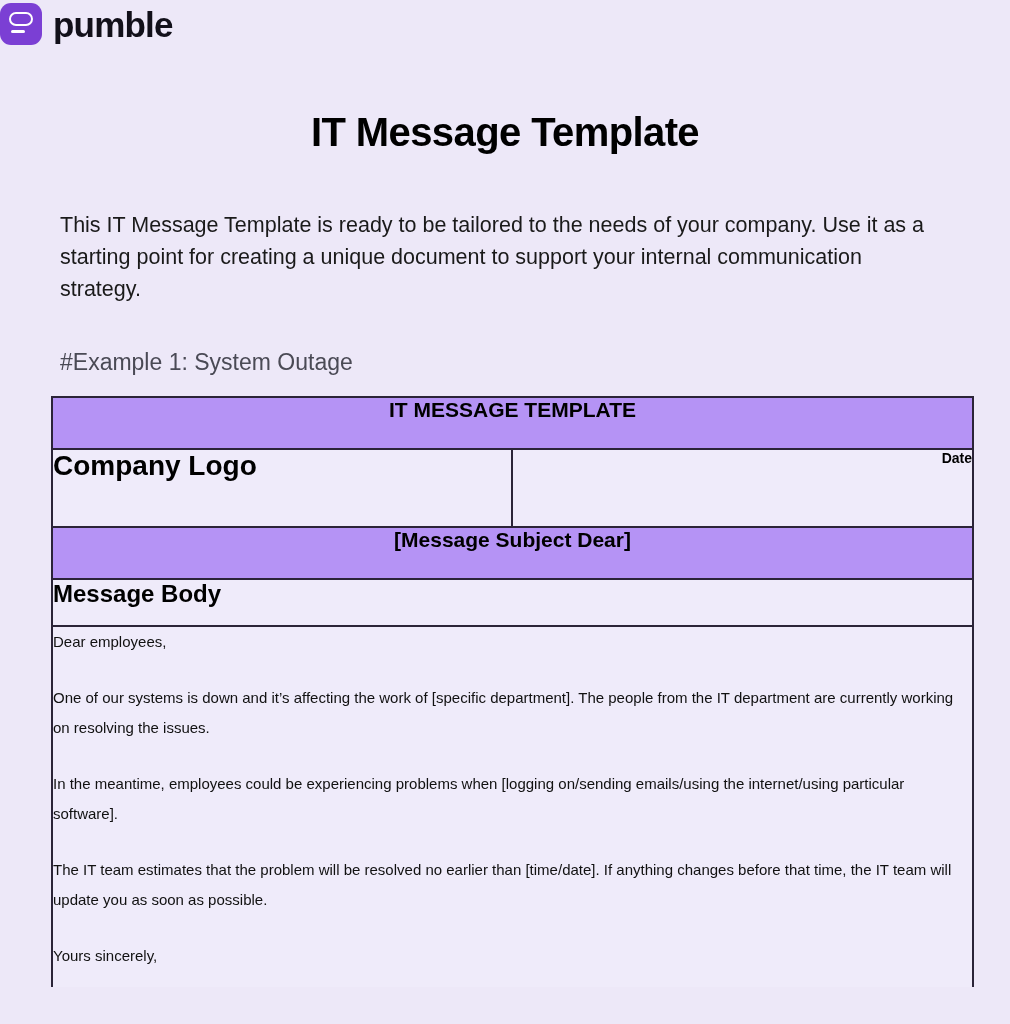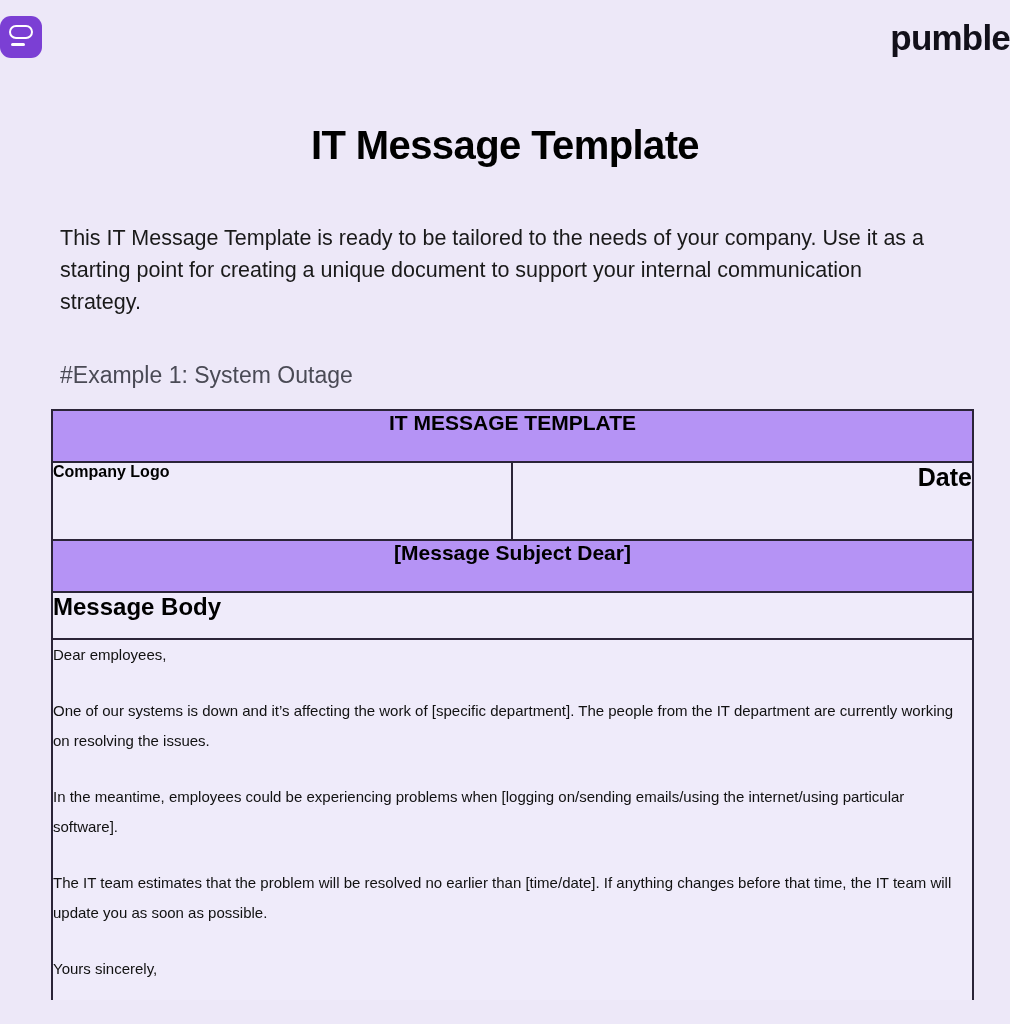--- a/index.html
+++ b/index.html
@@ -19,23 +19,22 @@
     position: relative;
     width: 1010px;
     height: 1024px;
     box-sizing: border-box;
   }
 
   
   .brand {
     display: flex;
     align-items: center;
-    justify-content: space-between;
+    justify-content: flex-start;
     gap: 11px;
-    padding-top: 13px;
     height: 48px;
   }
   .brand-mark {
     width: 42px;
     height: 42px;
     border-radius: 11px;
     background: #7B3FD4;
     position: relative;
     flex: 0 0 auto;
   }
@@ -113,29 +112,29 @@
     text-align: center;
     font-weight: 700;
     font-size: 21px;
     color: #000000;
     height: 50px;
     vertical-align: middle;
   }
   .cell-logo {
     height: 76px;
     font-weight: 700;
-    font-size: 16px;
+    font-size: 28px;
     color: #000000;
     padding: 12px 0 0 11px;
   }
   .cell-date {
     height: 76px;
     text-align: right;
     font-weight: 700;
-    font-size: 25px;
+    font-size: 14px;
     color: #000000;
     padding: 12px 11px 0 0;
   }
   .cell-msgbody-label {
     height: 45px;
     font-weight: 700;
     font-size: 24px;
     color: #000000;
     padding: 10px 0 0 11px;
   }

